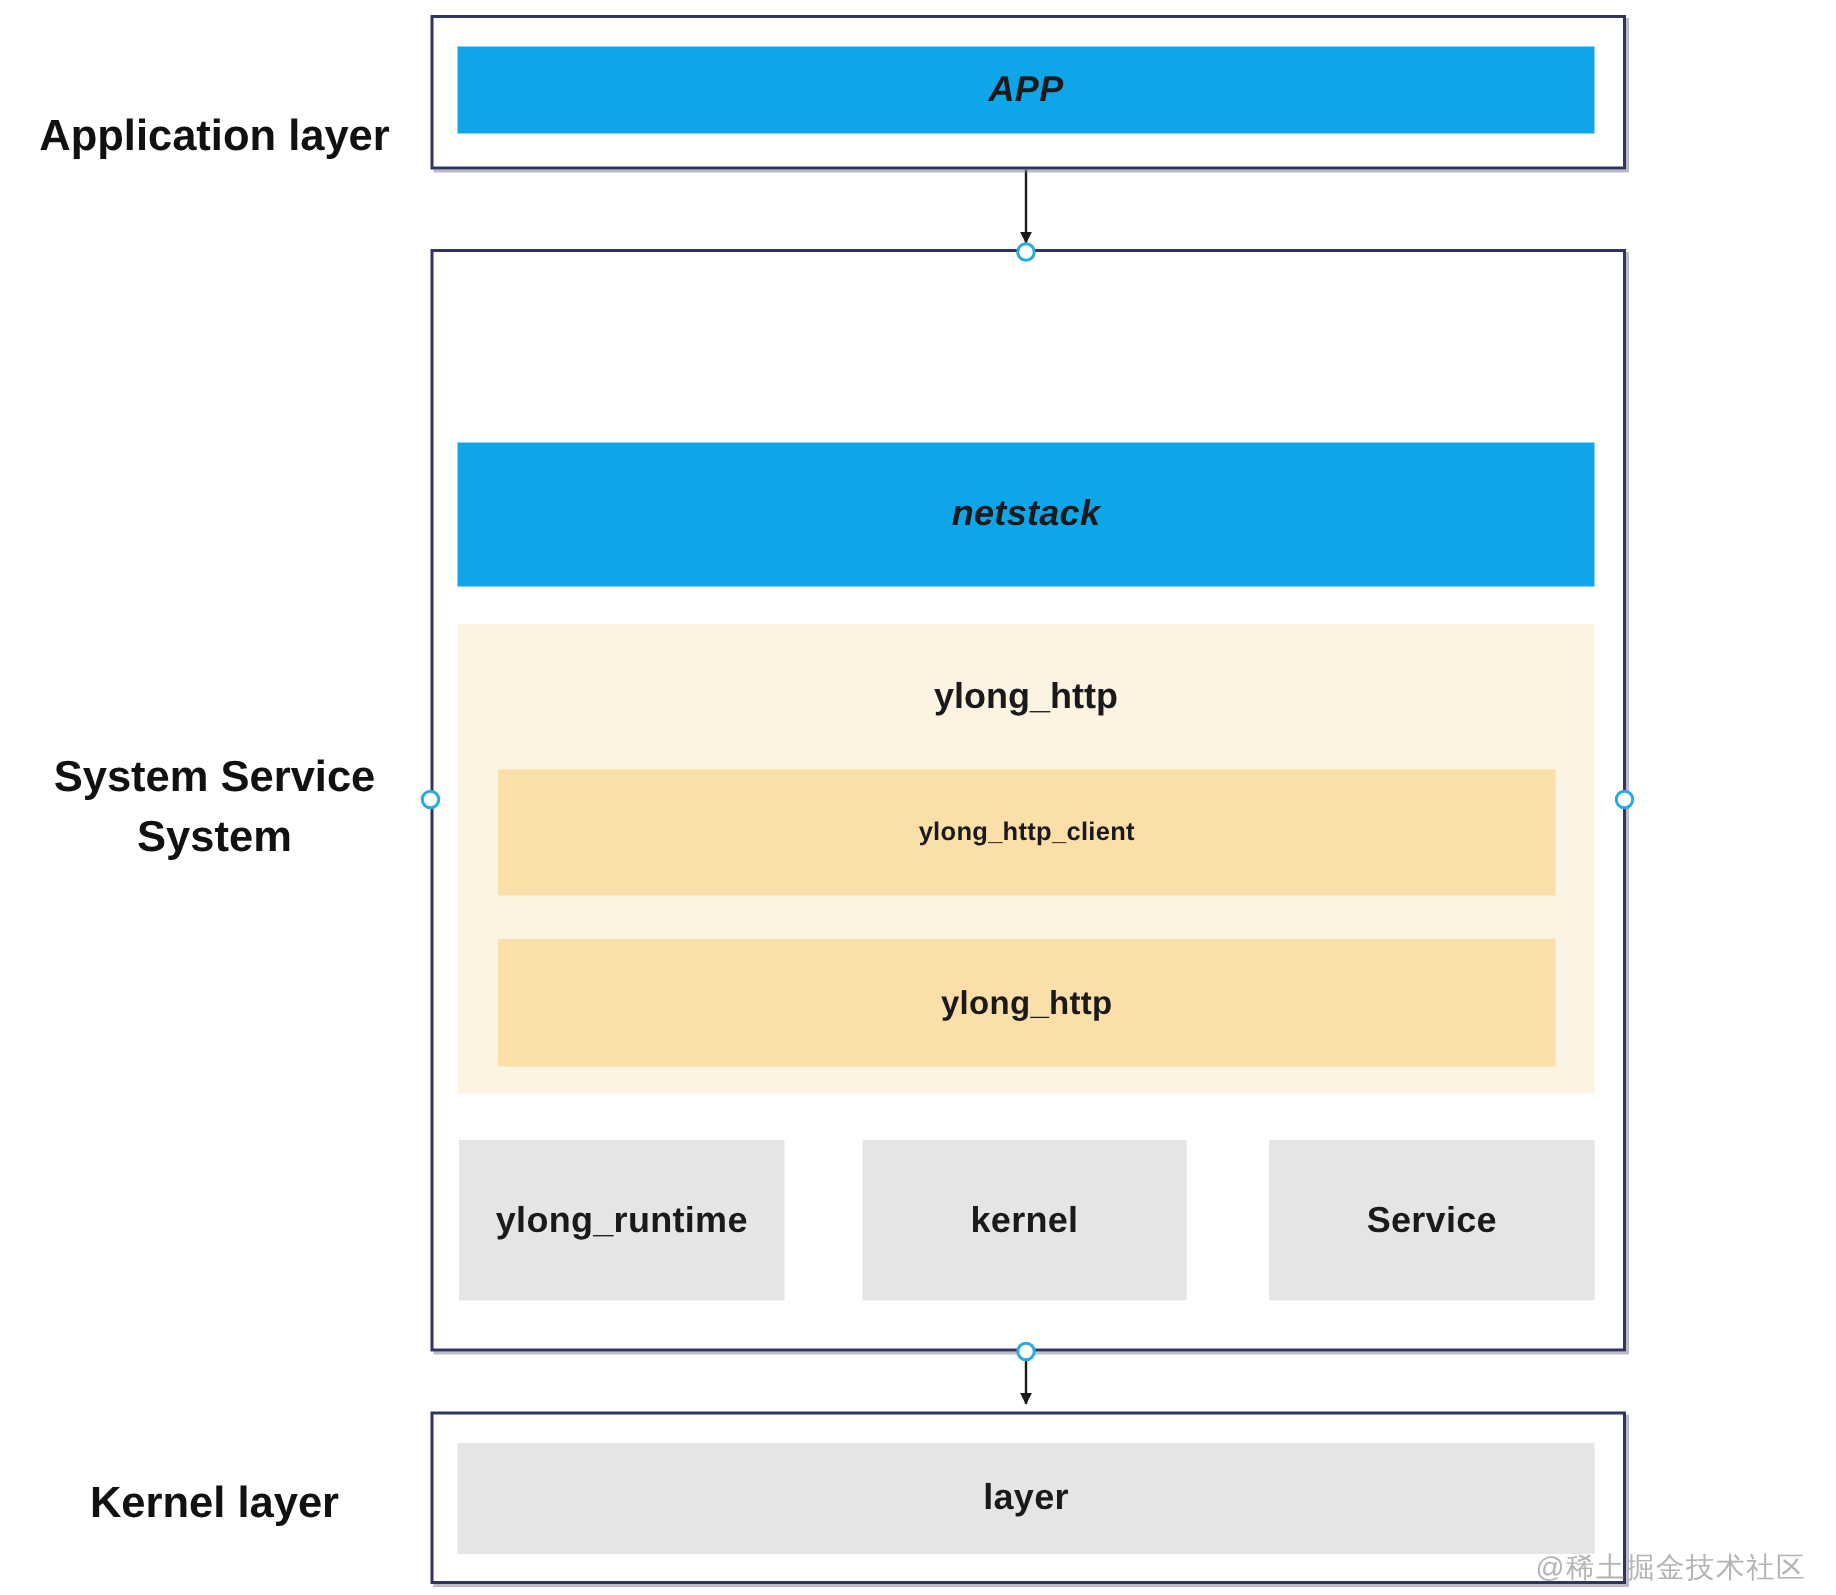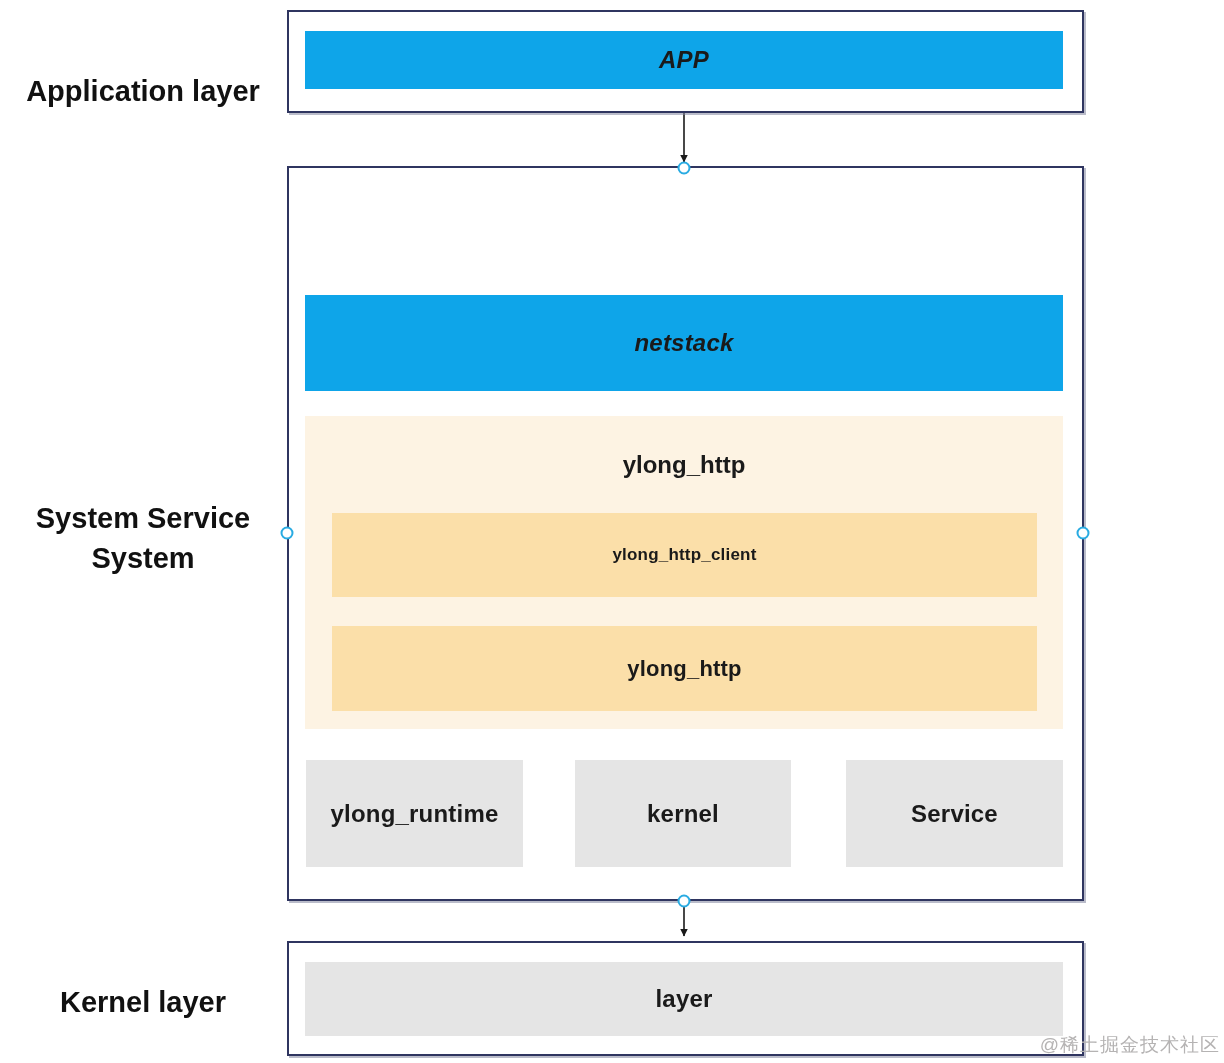--- a/index.html
+++ b/index.html
@@ -77,21 +77,21 @@
     transform:translate(-50%,-50%);
     box-sizing:content-box;
   }
   #handle-top{left:684px;top:168px;}
   #handle-left{left:287px;top:533px;}
   #handle-right{left:1083px;top:533px;}
   #handle-bottom{left:684px;top:901px;}
 
   
   #watermark{
-    position:absolute;right:4px;bottom:5px;
+    position:absolute;right:20px;bottom:5px;
     font-size:19px;color:#B5B3B3;
     font-family:"Liberation Sans", sans-serif;
     letter-spacing:1px;
     text-align:center;
   }
 </style>
 </head>
 <body>
 
 <div class="canvas">

